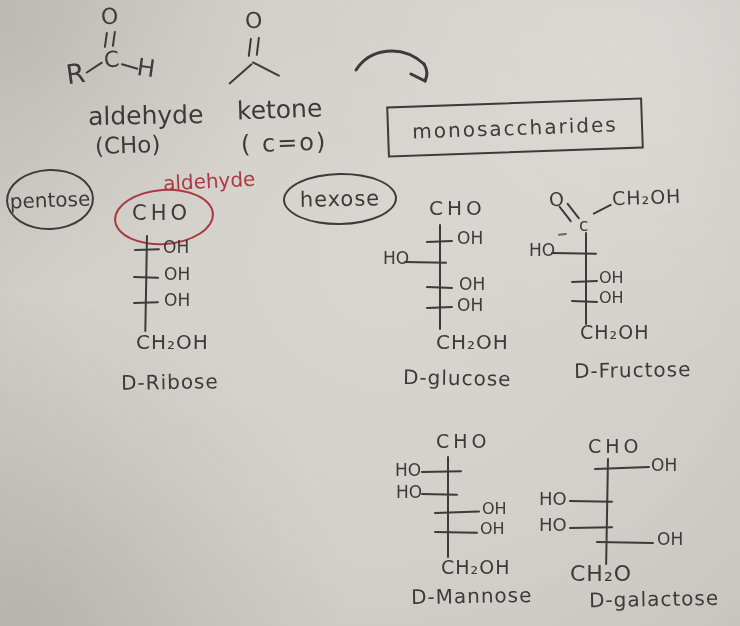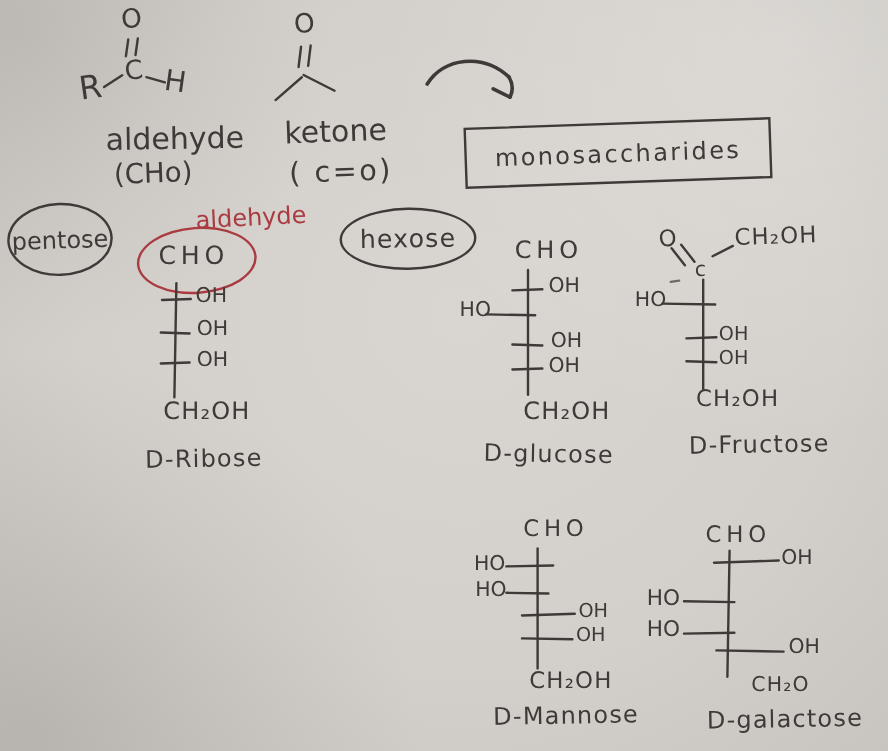--- a/index.html
+++ b/index.html
@@ -140,17 +140,17 @@
     <span class="hw" style="left:588px;top:437px;font-size:19px;letter-spacing:4px">CHO</span>
     <div class="ln lnv" style="left:607px;top:458px;height:107px;transform:rotate(1deg)"></div>
     <div class="ln lnh" style="left:594px;top:468px;width:56px;transform:rotate(-2deg)"></div>
     <span class="hw" style="left:651px;top:457px;font-size:17px">OH</span>
     <span class="hw" style="left:539px;top:490px;font-size:18px">HO</span>
     <div class="ln lnh" style="left:569px;top:500px;width:44px;transform:rotate(1deg)"></div>
     <span class="hw" style="left:539px;top:516px;font-size:18px">HO</span>
     <div class="ln lnh" style="left:569px;top:527px;width:44px;transform:rotate(-1deg)"></div>
     <div class="ln lnh" style="left:596px;top:541px;width:58px;transform:rotate(1deg)"></div>
     <span class="hw" style="left:657px;top:531px;font-size:17px">OH</span>
-    <span class="hw" style="left:626px;top:563px;font-size:17px;letter-spacing:1px">CH₂O</span>
+    <span class="hw" style="left:570px;top:563px;font-size:22px;letter-spacing:1px">CH₂O</span>
   </div>
   <span class="hw" style="left:589px;top:589px;font-size:20px;letter-spacing:1px;transform:rotate(-1deg)">D-galactose</span>
 
 </div>
 
 </body></html>

